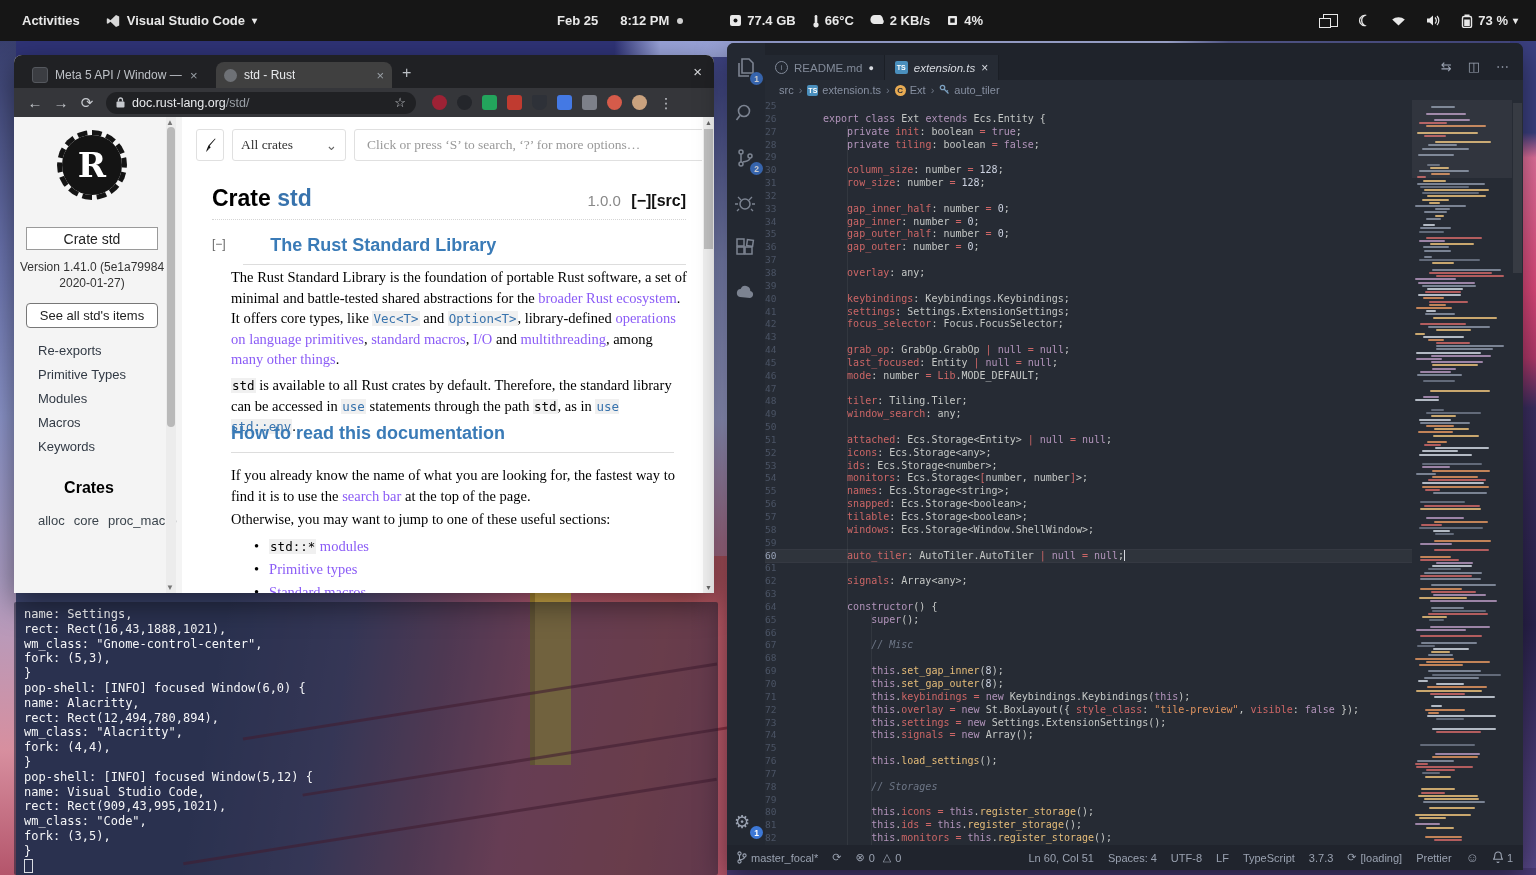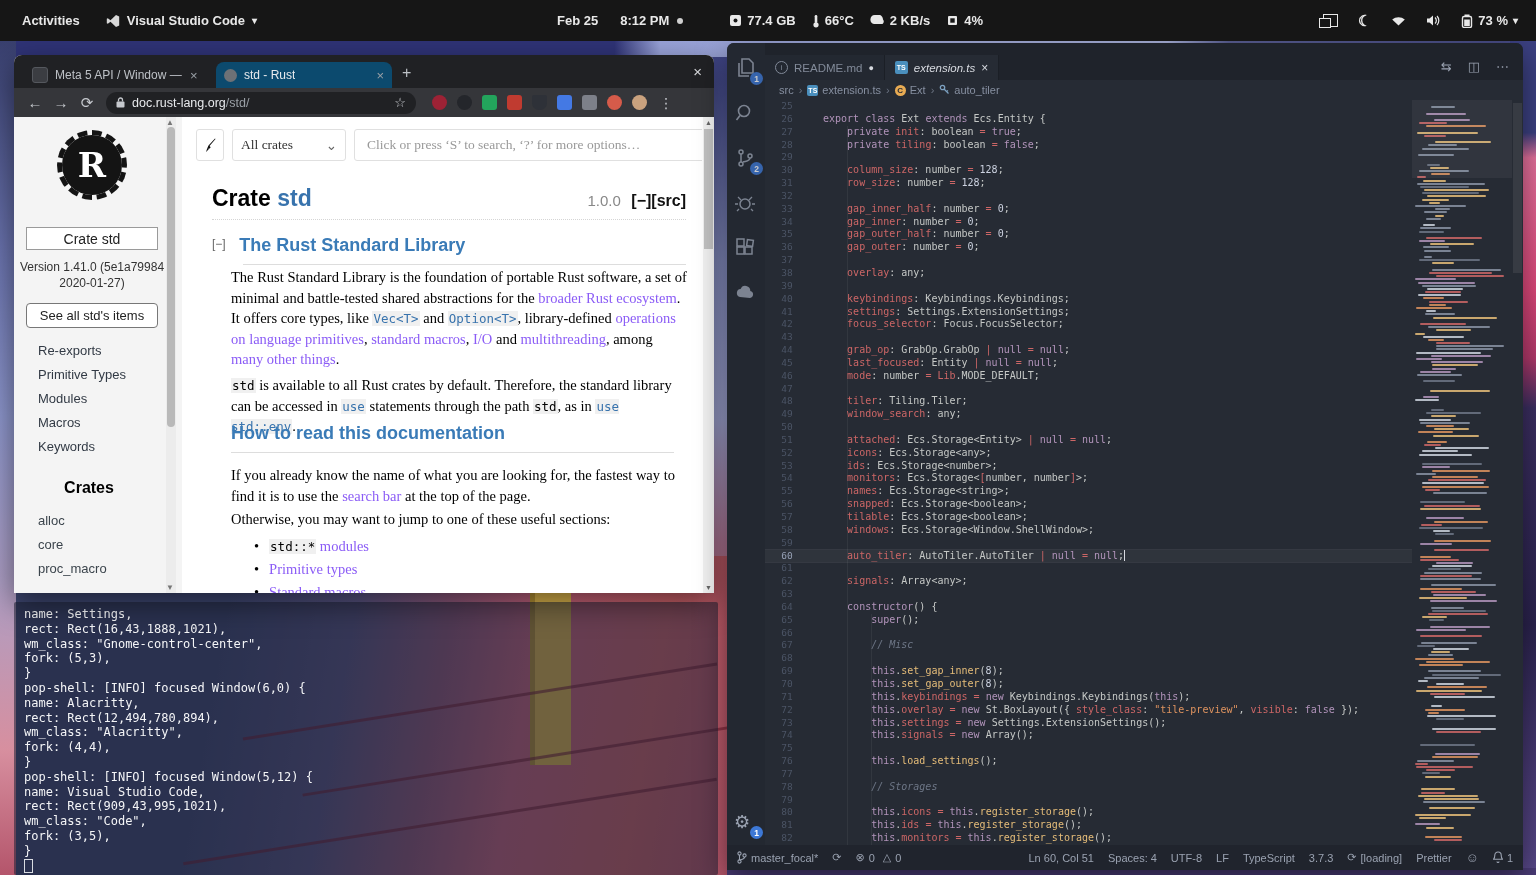--- a/index.html
+++ b/index.html
@@ -30,21 +30,21 @@
   .tb-icon svg{display:block;}
   .dot{width:6px;height:6px;border-radius:50%;background:#cfcfcf;display:inline-block;}
   .winsw{width:13px;height:11px;border:1.6px solid #e8e8e8;display:inline-block;position:relative;}
   .winsw:before{content:"";position:absolute;left:-5px;top:3px;width:10px;height:8px;border:1.6px solid #e8e8e8;background:#161616;}
   
   #browser{left:14px;top:55px;width:700px;height:538px;z-index:10;border-radius:8px 8px 0 0;
     box-shadow:0 10px 30px rgba(0,0,0,.5);background:#fff;}
   .ch-tabstrip{left:0;top:0;width:700px;height:33px;background:#202124;border-radius:8px 8px 0 0;}
   .ch-tab{position:absolute;top:7px;height:26px;display:flex;align-items:center;gap:7px;
     font-size:12px;color:#bdc1c6;padding:0 8px;box-sizing:border-box;}
-  .ch-tab.active{background:#0c4a6e;border-radius:8px 8px 0 0;color:#e8eaed;text-align:center;}
+  .ch-tab.active{background:#404040;border-radius:8px 8px 0 0;color:#e8eaed;text-align:center;}
   .ch-tab .fav1{width:14px;height:14px;border-radius:3px;background:#3b3d42;border:1px solid #55585e;}
   .ch-tab .fav2{width:13px;height:13px;border-radius:50%;background:#6e7176;}
   .ch-tab .ttl{max-width:128px;overflow:hidden;white-space:nowrap;}
   .ch-x{color:#9aa0a6;font-size:13px;cursor:default;}
   .ch-plus{position:absolute;top:10px;left:388px;color:#bdc1c6;font-size:16px;line-height:16px;}
   .ch-winclose{position:absolute;top:8px;right:12px;color:#d6d8db;font-size:15px;}
   .ch-toolbar{left:0;top:33px;width:700px;height:29px;background:#35363a;display:flex;align-items:center;}
   .ch-nav{color:#c6c9ce;font-size:15px;width:26px;text-align:center;}
   .ch-pill{height:22px;background:#202124;border-radius:11px;display:flex;align-items:center;
     padding:0 10px;gap:7px;width:290px;margin-left:6px;}
@@ -64,41 +64,41 @@
   .rust-logo:before{content:"";position:absolute;inset:-5px;border:5px dashed #141414;border-radius:50%;}
   .rust-logo span{position:absolute;inset:0;display:flex;align-items:center;justify-content:center;
     color:#fff;font-family:"DejaVu Serif",serif;font-weight:bold;font-size:34px;}
   .rd-cratebox{position:absolute;left:12px;top:110px;width:130px;height:21px;background:#fff;border:1px solid #9a9a9a;
     display:flex;align-items:center;justify-content:center;font-size:14px;color:#222;}
   .rd-version{position:absolute;left:0;top:142px;width:156px;text-align:center;font-size:12px;color:#333;line-height:16px;}
   .rd-seeall{position:absolute;left:12px;top:186px;width:130px;height:23px;border:1px solid #777;border-radius:4px;background:#fff;
     display:flex;align-items:center;justify-content:center;font-size:13px;color:#222;}
   .rd-links{position:absolute;left:24px;top:226px;display:flex;flex-direction:column;gap:9px;font-size:13px;color:#323a45;}
   .rd-crates-h{position:absolute;left:0;top:362px;width:150px;text-align:center;font-weight:bold;font-size:16px;color:#000;}
-  .rd-crates{position:absolute;left:24px;top:396px;display:flex;flex-direction:column;gap:9px;font-size:13px;color:#3b444c;}
+  .rd-crates{position:absolute;left:24px;top:396px;display:flex;gap:9px;font-size:13px;color:#3b444c;}
   .rd-sb-scroll{position:absolute;left:152px;top:0;width:10px;height:476px;background:#ececec;}
   .rd-sb-thumb{position:absolute;left:1px;top:10px;width:8px;height:300px;background:#b9b9b9;border-radius:4px;}
   .rd-sb-arr{position:absolute;left:150px;width:12px;font-size:8px;color:#777;text-align:center;}
   .rd-main{left:182px;top:0;width:506px;height:476px;overflow:hidden;}
   .rd-searchrow{position:absolute;left:0;top:12px;display:flex;align-items:center;gap:8px;}
   .rd-brush{width:26px;height:30px;border:1px solid #e0e0e0;border-radius:3px;display:flex;align-items:center;justify-content:center;background:#fff;}
   .rd-select{width:96px;height:30px;border:1px solid #e0e0e0;border-radius:3px;display:flex;align-items:center;
     padding:0 8px;font-size:13.5px;font-family:"Liberation Serif",serif;color:#333;justify-content:space-between;background:#fff;}
   .rd-input{width:338px;height:30px;border:1px solid #e0e0e0;border-radius:3px;display:flex;align-items:center;
     padding:0 12px;font-size:13.5px;font-family:"Liberation Serif",serif;color:#999;background:#fff;}
   .rd-h1row{position:absolute;left:16px;top:68px;width:474px;display:flex;align-items:baseline;}
   .rd-h1{font-size:23px;font-weight:bold;color:#000;}
   .rd-h1 .crate{color:#3873ad;}
   .rd-h1row .right{margin-left:auto;font-size:16px;}
   .rd-h1row .ver{color:#888;font-weight:normal;margin-right:6px;font-size:15px;}
   .rd-h1row .srcbtns{font-weight:bold;color:#111;}
   .rd-divider{position:absolute;left:16px;top:102px;width:474px;border-top:1px dotted #d5d5d5;}
   .rd-sect{position:absolute;left:16px;top:118px;width:476px;}
   .rd-toggle{color:#666;font-size:12px;margin-right:9px;vertical-align:3px;}
-  .rd-h2{display:inline;color:#3a7bb7;font-size:18px;font-weight:bold;}
+  .rd-h2{display:inline;color:#3a7bb7;font-size:18px;font-weight:bold;margin-left:31px;}
   .rd-sect-rule{border-top:1px solid #ddd;margin:8px 0 0 31px;width:443px;}
   .rd-prose{position:absolute;left:35px;width:456px;font-family:"Liberation Serif",serif;font-size:14.5px;line-height:1.42;color:#000;}
   .seg-a{color:#8b5cf6;}
   .seg-c{font-family:"DejaVu Sans Mono",monospace;font-size:12.5px;background:#f0f0f0;padding:0 1px;}
   .seg-ca{font-family:"DejaVu Sans Mono",monospace;font-size:12.5px;background:#f0f0f0;color:#3873ad;padding:0 1px;}
   .rd-h3{position:absolute;left:35px;color:#3a7bb7;font-size:18px;font-weight:bold;border-bottom:1px solid #ddd;padding-bottom:8px;width:443px;}
   .rd-bullets{position:absolute;left:58px;font-family:"Liberation Serif",serif;font-size:14.5px;line-height:1.6;color:#000;}
   .rd-bullets div:before{content:"•";margin-right:10px;color:#000;}
   .rd-scroll{position:absolute;left:689px;top:0;width:11px;height:476px;background:#f1f1f1;}
   .rd-scroll .arr{position:absolute;left:0;width:11px;text-align:center;font-size:7px;color:#666;}
@@ -128,21 +128,21 @@
   .vsc-tabs .spacer{flex:1;}
   .tab-actions{display:flex;gap:16px;align-items:center;padding:0 14px 6px 0;color:#9aa2b1;font-size:13px;}
   .vsc-crumbs{left:38px;top:37px;width:758px;height:20px;background:#262b34;display:flex;align-items:center;
     gap:5px;padding-left:14px;box-sizing:border-box;font-size:11px;color:#868fa0;}
   .crumb{display:flex;align-items:center;gap:4px;}
   .crumb-sep{color:#6b7382;}
   .class-ic{width:11px;height:11px;border-radius:50%;background:#e8ab53;color:#262b34;font-size:8px;font-weight:bold;
     display:flex;align-items:center;justify-content:center;}
   .vsc-editor{left:38px;top:57px;width:647px;height:745px;overflow:hidden;background:#262b34;}
   .code-row{position:relative;height:12.85px;white-space:pre;font-family:"DejaVu Sans Mono",monospace;font-size:10px;line-height:12.85px;}
-  .code-row .ln{position:absolute;left:0;top:0;width:44px;text-align:center;color:#4b5465;font-size:9.5px;}
+  .code-row .ln{position:absolute;left:0;top:0;width:44px;text-align:left;color:#4b5465;font-size:9.5px;}
   .code-row .ct{position:absolute;left:58px;top:0;}
   .code-row.current{background:rgba(255,255,255,.045);box-shadow:0 1px 0 rgba(255,255,255,.07),0 -1px 0 rgba(255,255,255,.07);}
   .code-row.current .ln{color:#96a0b5;}
   .caret{display:inline-block;width:1px;height:11px;background:#d7dae0;vertical-align:-2px;}
   .guide{position:absolute;width:1px;background:rgba(255,255,255,.06);}
   .tk-k{color:#b294bb;}.tk-p{color:#cc6666;}.tk-f{color:#c5c8c6;}.tk-y{color:#e6bd79;}
   .tk-s{color:#de935f;}.tk-c{color:#6d7686;font-style:italic;}.tk-n{color:#ccd2e0;}.tk-o{color:#cc6666;}
   .vsc-minimap{left:685px;top:57px;width:100px;height:745px;background:#262b34;overflow:hidden;padding-top:3px;box-sizing:border-box;}
   .mm-line{height:2px;margin-bottom:1.2px;border-radius:1px;opacity:.85;}
   .mm-slider{position:absolute;left:685px;top:57px;width:100px;height:78px;background:rgba(255,255,255,.05);}

